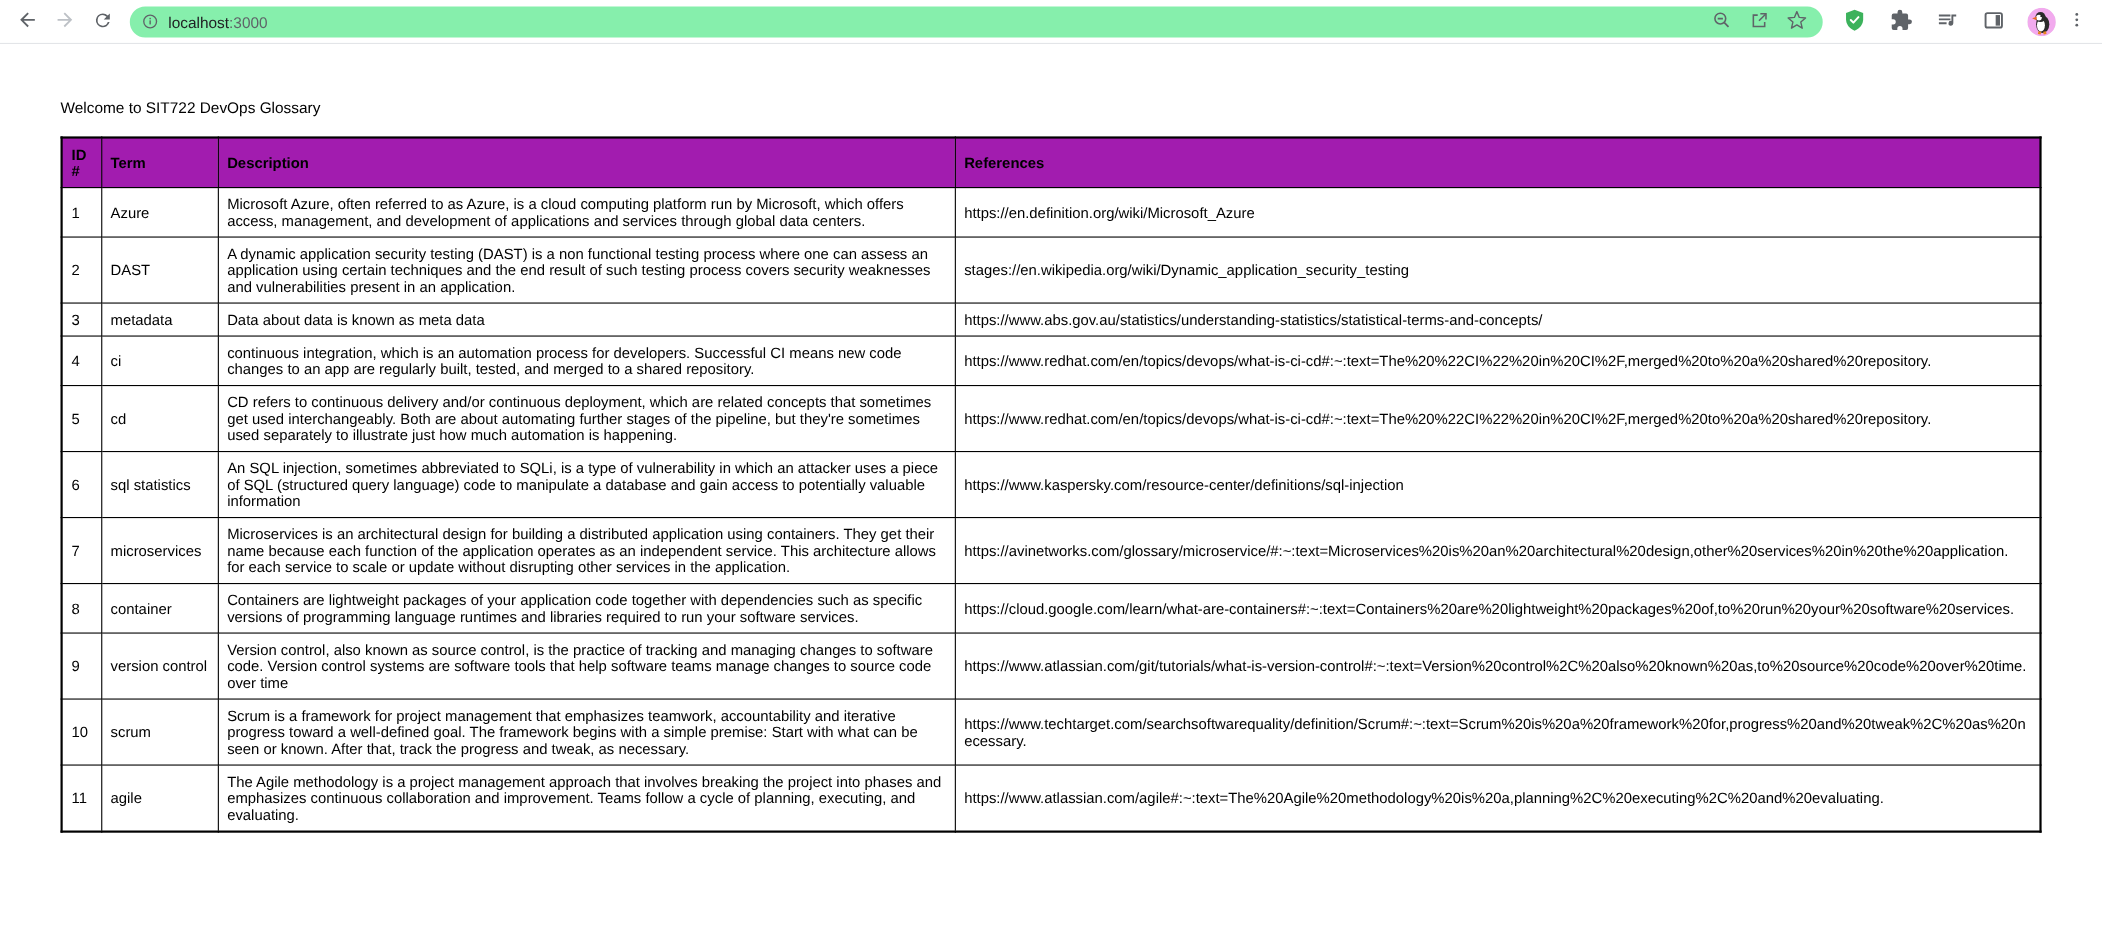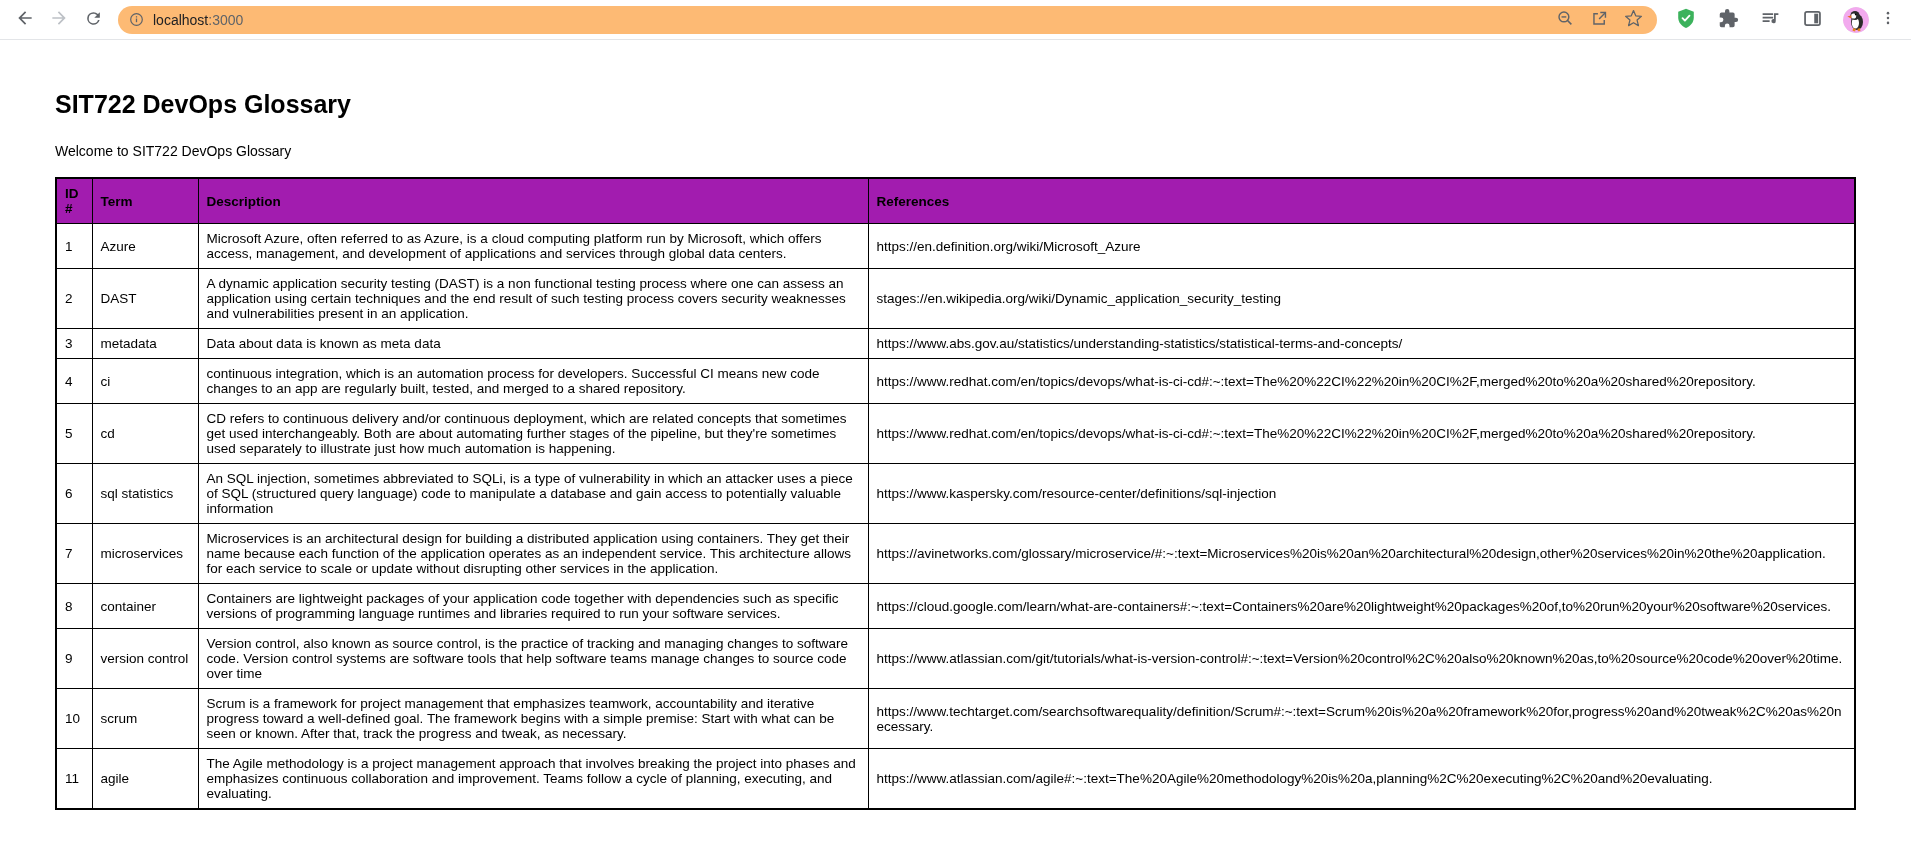--- a/index.html
+++ b/index.html
@@ -18,21 +18,21 @@
     padding:0 10px 0 8px;
     border-bottom:1px solid #e3e5e8;
   }
   .nav-btn {
     width:34px; height:34px; border:none; background:transparent;
     display:flex; align-items:center; justify-content:center;
     border-radius:50%; padding:0; cursor:pointer; flex:0 0 auto;
   }
   .urlbar {
     flex:1 1 auto; height:28px; margin:0 14px 0 8px;
-    background:#fdba74; border-radius:14px;
+    background:#86efac; border-radius:14px;
     display:flex; align-items:center; padding:0 10px 0 10px;
     min-width:0;
   }
   .urlbar .host { font-size:14px; color:#202124; margin-left:8px; white-space:nowrap; }
   .urlbar .port { font-size:14px; color:#5f6368; white-space:nowrap; }
   .urlbar-right { margin-left:auto; display:flex; align-items:center; gap:6px; }
   .pill-btn {
     width:28px; height:28px; border:none; background:transparent; padding:0;
     display:flex; align-items:center; justify-content:center; border-radius:50%; cursor:pointer;
   }
@@ -190,21 +190,20 @@
       <svg width="18" height="18" viewBox="0 0 24 24">
         <circle cx="12" cy="5.5" r="1.7" fill="#5f6368"></circle>
         <circle cx="12" cy="12" r="1.7" fill="#5f6368"></circle>
         <circle cx="12" cy="18.5" r="1.7" fill="#5f6368"></circle>
       </svg>
     </span>
   </button>
 </div>
 
 <div class="content">
-  <h1 class="page-title">SIT722 DevOps Glossary</h1>
   <p class="welcome">Welcome to SIT722 DevOps Glossary</p>
 
   <table class="glossary">
     <colgroup>
       <col class="c-id">
         <col class="c-term">
         <col class="c-desc">
         <col class="c-refs">
     </colgroup>
     <thead>

